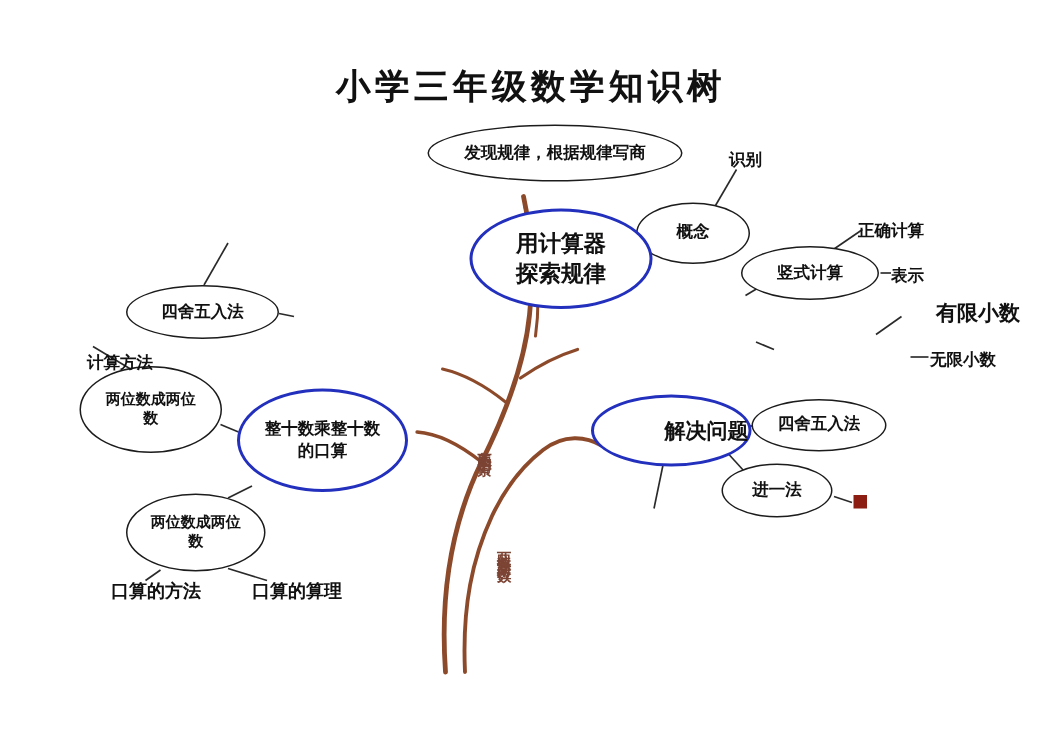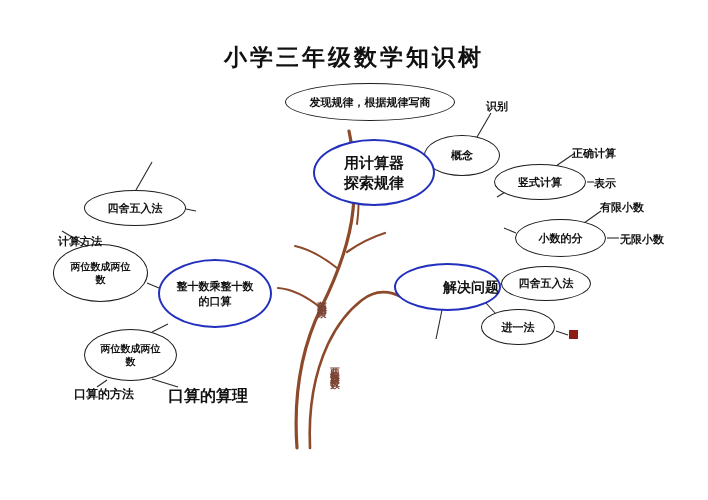--- a/index.html
+++ b/index.html
@@ -84,23 +84,20 @@
   <div class="ellipse blue" style="left:313px; top:139px; width:122px; height:67px; font-size:15px;">
     <span>用计算器
 探索规律</span>
   </div>
 
   <div class="ellipse" style="left:494px; top:164px; width:92px; height:36px; font-size:11px;">
     <span>竖式计算</span>
   </div>
 
 
-  <div class="ellipse" style="left:515px; top:219px; width:91px; height:38px; font-size:11px;">
-    <span>小数的分</span>
-  </div>
 
   <div class="ellipse" style="left:84px; top:190px; width:102px; height:36px; font-size:11px;">
     <span>四舍五入法</span>
   </div>
 
 
   <div class="ellipse" style="left:53px; top:244px; width:95px; height:58px; font-size:10px;">
     <span>两位数成两位
 数</span>
   </div>
@@ -127,29 +124,29 @@
     <span>两位数成两位
 数</span>
   </div>
 
   <div class="float-label" style="left:486px; top:99px; font-size:11px;">识别</div>
 
   <div class="float-label" style="left:572px; top:146px; font-size:11px;">正确计算</div>
 
   <div class="float-label" style="left:594px; top:176px; font-size:11px;">表示</div>
 
-  <div class="float-label" style="left:600px; top:200px; font-size:11px;">有限小数</div>
+  <div class="float-label" style="left:624px; top:200px; font-size:14px;">有限小数</div>
 
   <div class="float-label" style="left:620px; top:232px; font-size:11px;">无限小数</div>
 
   <div class="float-label" style="left:58px; top:234px; font-size:11px;">计算方法</div>
 
   <div class="float-label" style="left:74px; top:386px; font-size:12px;">口算的方法</div>
 
-  <div class="float-label" style="left:168px; top:386px; font-size:16px;">口算的算理</div>
+  <div class="float-label" style="left:168px; top:386px; font-size:12px;">口算的算理</div>
 
   <div class="trunk-text" style="left:315px; top:293px; height:66px;">美丽的街景、</div>
 
   <div class="trunk-text" style="left:328px; top:360px; height:88px;">两位数乘两位数</div>
 
   <div class="square" style="left:569px; top:330px;"></div>
 
 </div>
 
 </body></html>

